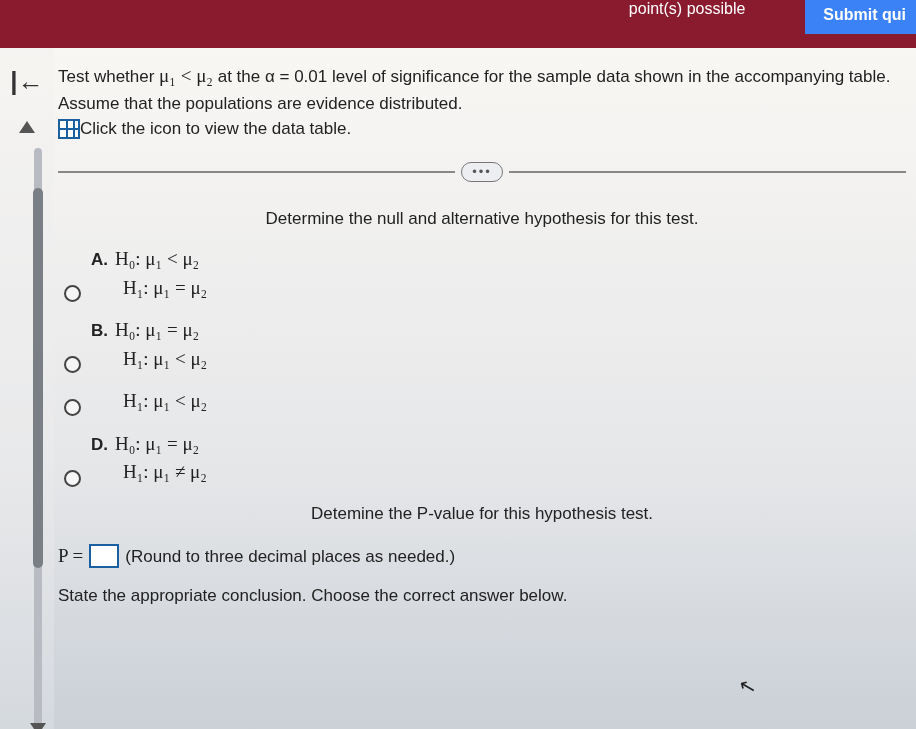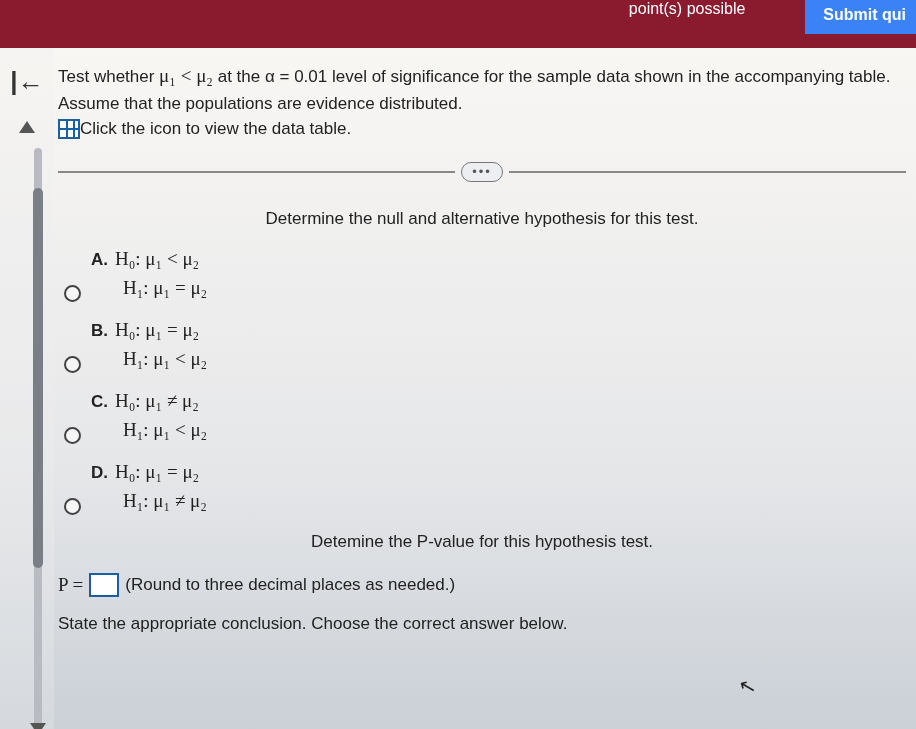--- a/index.html
+++ b/index.html
@@ -194,21 +194,20 @@
       <div class="opt">
         <div class="radio"></div>
         <div class="opt-body opt-lines">
           <div><span class="opt-letter">B.</span><span class="math">H₀: μ₁ = μ₂</span></div>
           <div class="line2"><span class="math">H₁: μ₁ &lt; μ₂</span></div>
         </div>
       </div>
       <div class="opt">
         <div class="radio"></div>
         <div class="opt-body opt-lines">
-          <div><span class="opt-letter">C.</span><span class="math">H₀: μ₁ ≠ μ₂</span></div>
           <div class="line2"><span class="math">H₁: μ₁ &lt; μ₂</span></div>
         </div>
       </div>
       <div class="opt">
         <div class="radio"></div>
         <div class="opt-body opt-lines">
           <div><span class="opt-letter">D.</span><span class="math">H₀: μ₁ = μ₂</span></div>
           <div class="line2"><span class="math">H₁: μ₁ ≠ μ₂</span></div>
         </div>
       </div>

